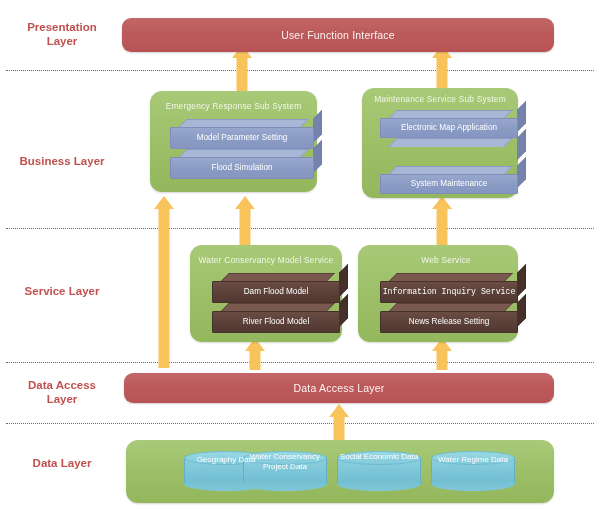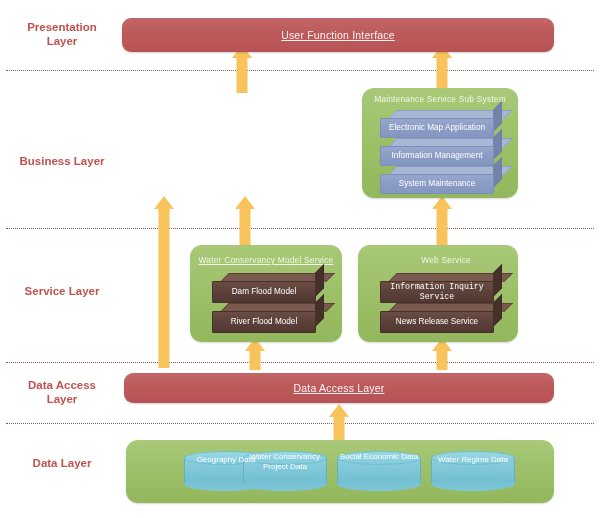--- a/index.html
+++ b/index.html
@@ -36,41 +36,40 @@
   
   .redbar{
     position:absolute;
     background:linear-gradient(180deg,#c36667 0%,#bc5a5b 45%,#b85355 100%);
     border-radius:9px;
     box-shadow:0 1px 2px rgba(0,0,0,.18);
     color:#fdf3f2;
     font-size:10.5px;
     display:flex;align-items:center;justify-content:center;
     letter-spacing:.2px;
-    text-decoration:underline;
   }
 
   
   .greenpanel{
     position:absolute;
     background:linear-gradient(180deg,#a8c977 0%,#9dbf68 50%,#93b75c 100%);
     border-radius:12px;
     box-shadow:0 1px 2px rgba(0,0,0,.16);
   }
   .panel-title{
     position:absolute;
     left:0;right:0;
     text-align:center;
     color:#f2f6e8;
     font-size:8.4px;
     letter-spacing:.2px;
   }
 
   
-  .box3d{position:absolute;}
+  .box3d{position:absolute;padding-left:24px;}
   .box3d .top{
     position:absolute;left:8px;top:0;height:8px;
     transform:skewX(-45deg);
     transform-origin:bottom left;
   }
   .box3d .side{
     position:absolute;right:0;top:0;width:8px;
     transform:skewY(-45deg);
     transform-origin:top left;
   }
@@ -199,43 +198,56 @@
 
   <div class="arrow" style="left:325px;top:404px;width:28px;height:40px;">
     <div class="head"></div>
     <div class="shaft" style="width:11px;height:28px;"></div>
   </div>
 
   <div class="redbar" style="left:122px;top:18px;width:432px;height:34px;">
     <span>User Function Interface</span>
   </div>
 
+  <div class="greenpanel" style="left:150px;top:91px;width:167px;height:101px;">
+    <div class="panel-title" style="top:10px;">Emergency Response Sub System</div>
+
+    <div class="box3d blue" style="left:20px;top:28px;width:128px;height:30px;">
+      <div class="top" style="width:120px;"></div>
+      <div class="side" style="height:22px;"></div>
+      <div class="face">Model Parameter Setting</div>
+    </div>
+    <div class="box3d blue" style="left:20px;top:58px;width:128px;height:30px;">
+      <div class="top" style="width:120px;"></div>
+      <div class="side" style="height:22px;"></div>
+      <div class="face">Flood Simulation</div>
+    </div>
+  </div>
 
   <div class="greenpanel" style="left:362px;top:88px;width:156px;height:110px;">
     <div class="panel-title" style="top:6px;">Maintenance Service Sub System</div>
 
     <div class="box3d blue" style="left:18px;top:22px;width:122px;height:28px;">
       <div class="top" style="width:114px;"></div>
       <div class="side" style="height:20px;"></div>
       <div class="face">Electronic Map Application</div>
     </div>
     <div class="box3d blue" style="left:18px;top:50px;width:122px;height:28px;">
       <div class="top" style="width:114px;"></div>
       <div class="side" style="height:20px;"></div>
-      <div class="face">Information Management</div>
     </div>
     <div class="box3d blue" style="left:18px;top:78px;width:122px;height:28px;">
       <div class="top" style="width:114px;"></div>
       <div class="side" style="height:20px;"></div>
       <div class="face">System Maintenance</div>
     </div>
   </div>
 
   <div class="greenpanel" style="left:190px;top:245px;width:152px;height:97px;">
-    <div class="panel-title" style="top:10px;text-decoration:underline;">Water Conservancy Model Service</div>
+    <div class="panel-title" style="top:10px;">Water Conservancy Model Service</div>
 
     <div class="box3d brown" style="left:22px;top:28px;width:112px;height:30px;">
       <div class="top" style="width:104px;"></div>
       <div class="side" style="height:22px;"></div>
       <div class="face">Dam Flood Model</div>
     </div>
     <div class="box3d brown" style="left:22px;top:58px;width:112px;height:30px;">
       <div class="top" style="width:104px;"></div>
       <div class="side" style="height:22px;"></div>
       <div class="face">River Flood Model</div>
@@ -246,21 +258,21 @@
     <div class="panel-title" style="top:10px;margin-left:16px;">Web Service</div>
 
     <div class="box3d brown" style="left:22px;top:28px;width:122px;height:30px;font-family:Liberation Mono, monospace;">
       <div class="top" style="width:114px;"></div>
       <div class="side" style="height:22px;"></div>
       <div class="face">Information Inquiry Service</div>
     </div>
     <div class="box3d brown" style="left:22px;top:58px;width:122px;height:30px;">
       <div class="top" style="width:114px;"></div>
       <div class="side" style="height:22px;"></div>
-      <div class="face">News Release Service</div>
+      <div class="face">News Release Setting</div>
     </div>
   </div>
 
   <div class="redbar" style="left:124px;top:373px;width:430px;height:30px;">
     <span>Data Access Layer</span>
   </div>
 
   <div class="greenpanel" style="left:126px;top:440px;width:428px;height:63px;">
     <div class="cylinder" style="left:24px;top:11px;width:84px;height:40px;margin-left:34px;">
       <div class="cyl-body"></div>

